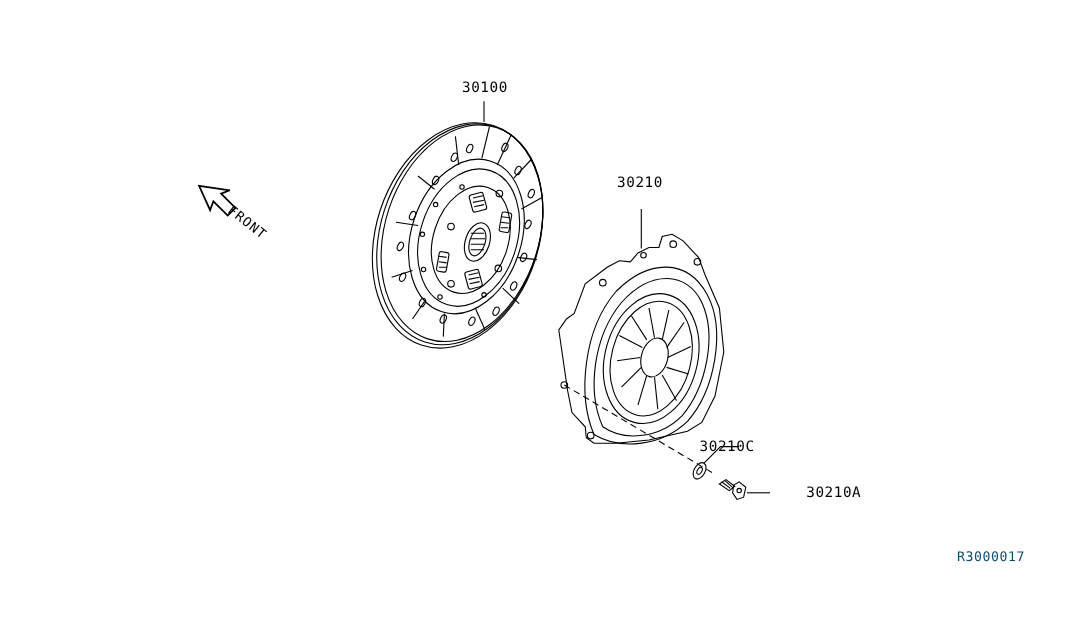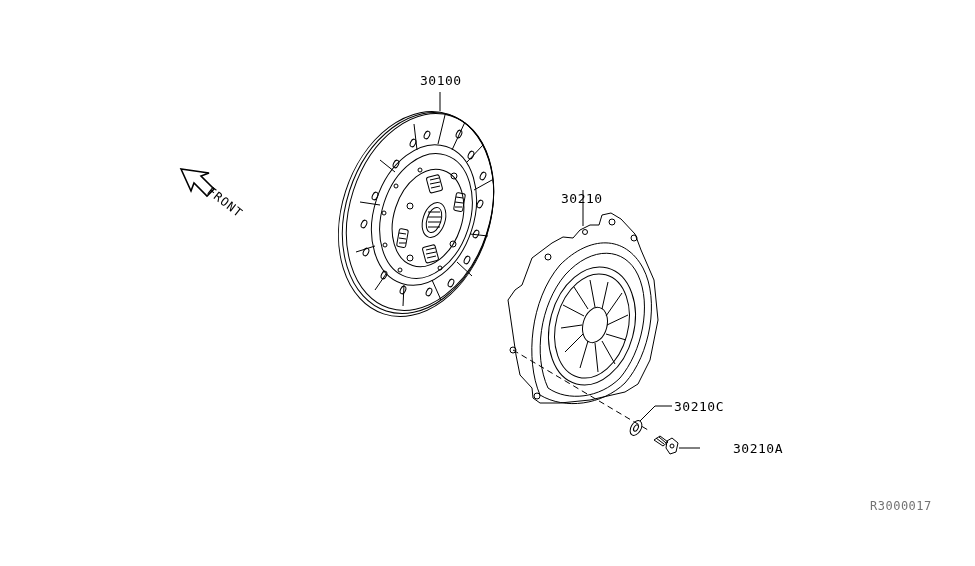--- a/index.html
+++ b/index.html
@@ -20,21 +20,21 @@
     font-size: 12px;
     color: #000;
     transform-origin: left top;
     transform: rotate(38deg);
     letter-spacing: 1px;
   }
   .ref-code {
     position: absolute;
     font-family: "DejaVu Sans Mono", "Liberation Mono", monospace;
     font-size: 12px;
-    color: #737373;
+    color: #0c4a6e;
     letter-spacing: 0.5px;
   }
   svg { position: absolute; left: 0; top: 0; }
   .ln { fill: none; stroke: #000; stroke-width: 1; }
   .ln2 { fill: none; stroke: #000; stroke-width: 1.6; }
   .dash { fill: none; stroke: #000; stroke-width: 1; stroke-dasharray: 6 4; }
   .hit { position: absolute; }
 </style>
 </head>
 <body>
@@ -173,22 +173,22 @@
     <g>
       <path class="ln" d="M654,440 L660,436 L668,442 L663,446 Z"></path>
       <path class="ln" d="M656,438 L664,444 M659,437 L666,443"></path>
       <path class="ln" d="M667,441 L672,438 L678,443 L676,452 L670,454 L666,448 Z"></path>
       <circle class="ln" cx="672" cy="446" r="2"></circle>
       <path class="ln" d="M679,448 L700,448"></path>
     </g>
   </svg>
 
   <div class="label" style="left:420px; top:74px;">30100</div>
-  <div class="label" style="left:561px; top:192px;text-align:center;">30210</div>
-  <div class="label" style="left:674px; top:400px;">30210C</div>
+  <div class="label" style="left:561px; top:160px;text-align:center;">30210</div>
+  <div class="label" style="left:636px; top:400px;">30210C</div>
   <div class="label" style="left:733px; top:442px;">30210A</div>
 
   <div class="front-label" style="left:213px; top:184px;">FRONT</div>
 
   <div class="ref-code" style="left:870px; top:499px;">R3000017</div>
 
   <div class="hit" style="left:345px; top:108px; width:150px; height:205px;"></div>
   <div class="hit" style="left:505px; top:210px; width:155px; height:195px;"></div>
   <div class="hit" style="left:628px; top:418px; width:16px; height:20px;"></div>
   <div class="hit" style="left:652px; top:434px; width:28px; height:22px;"></div>

